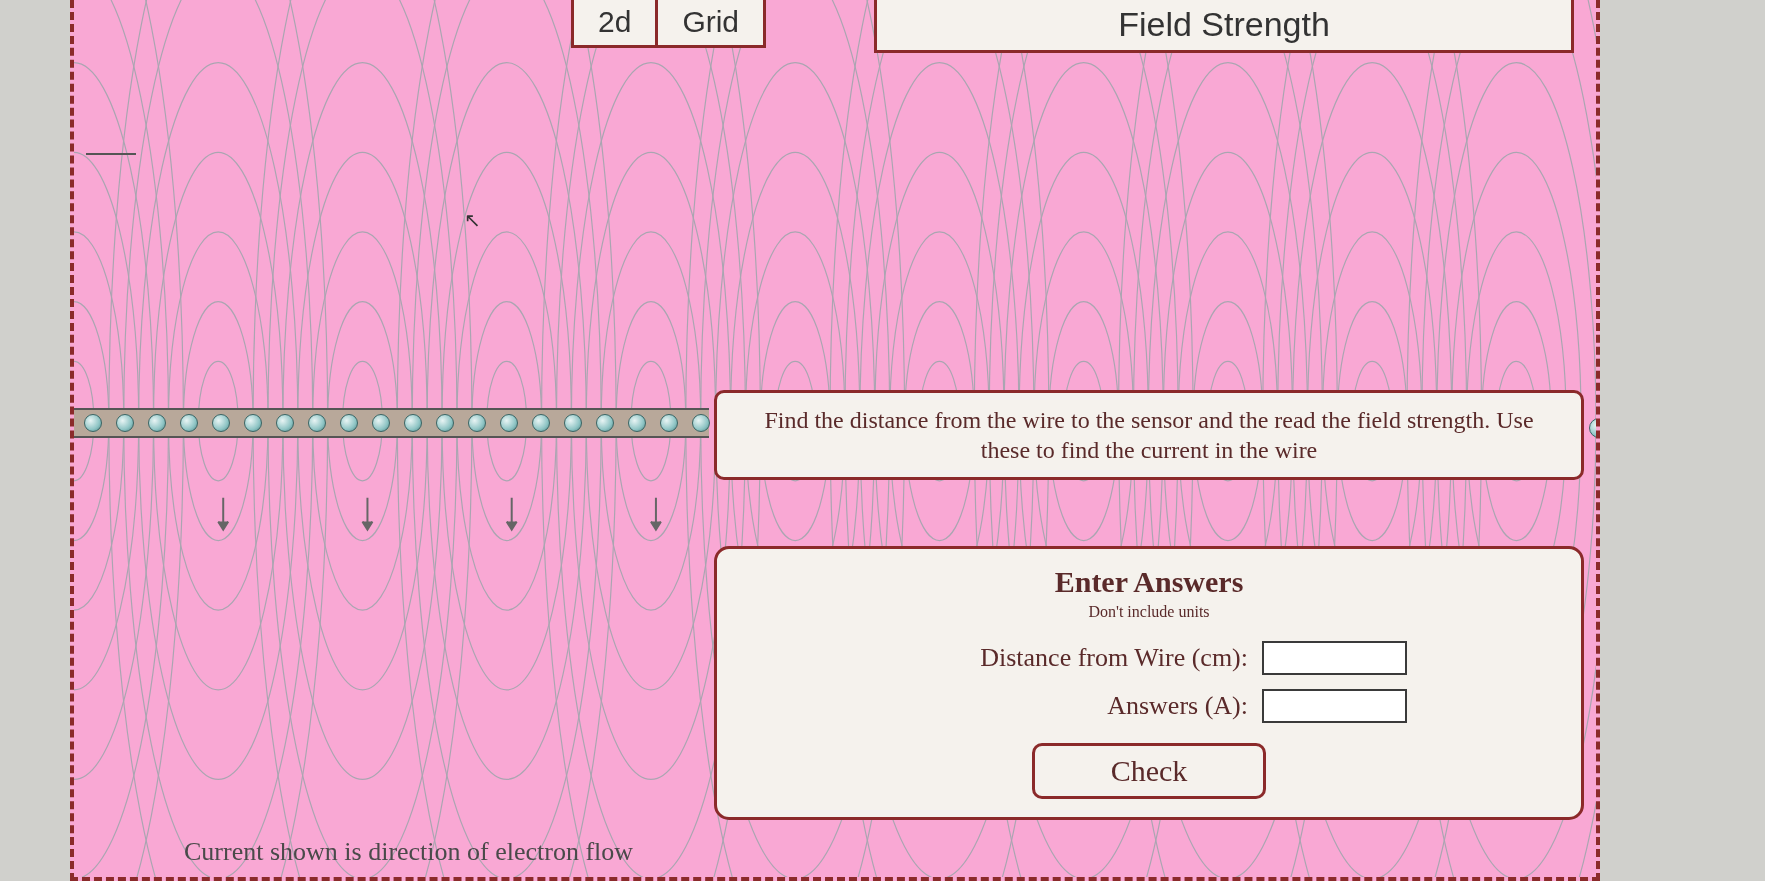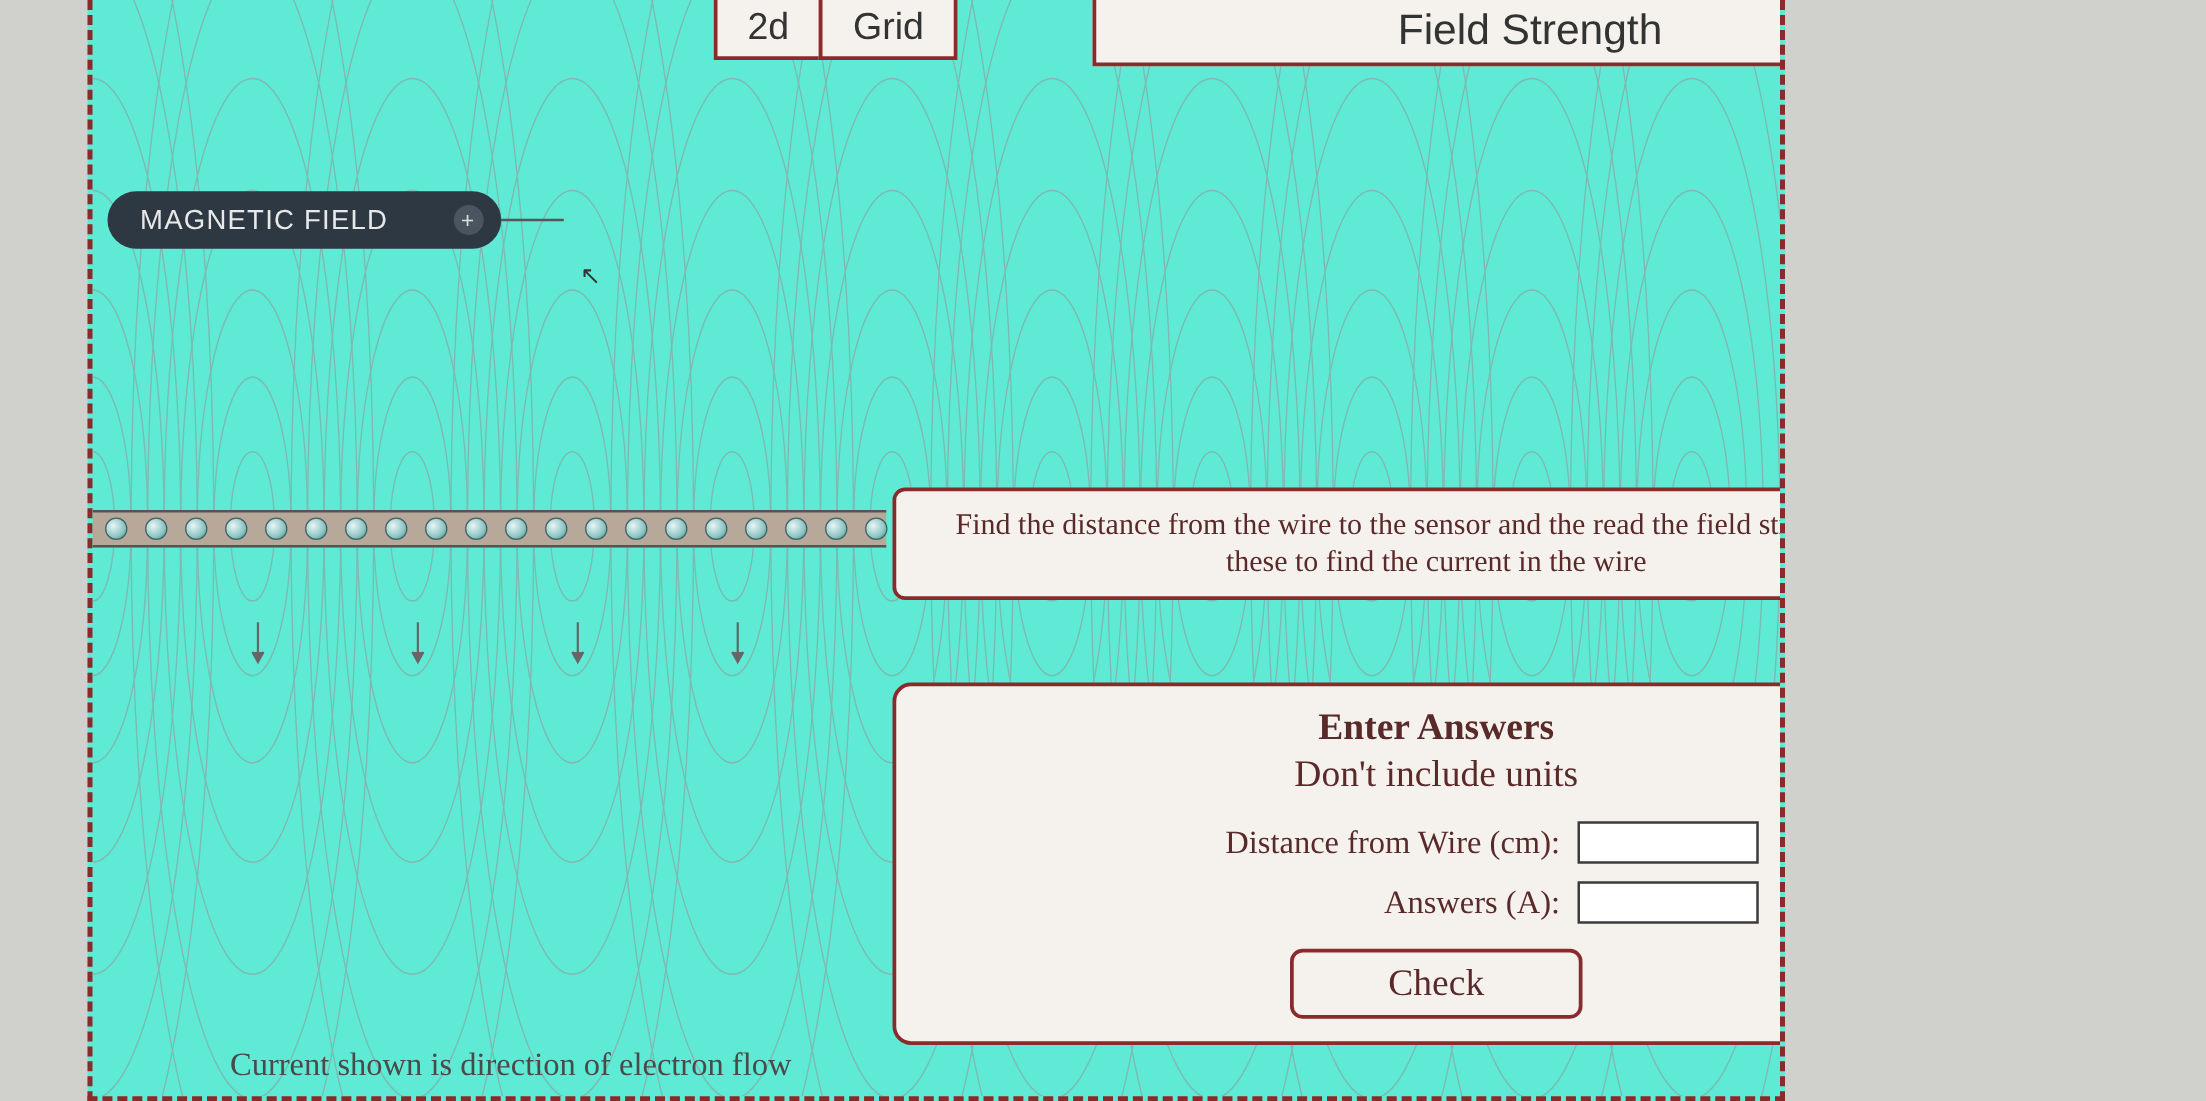--- a/index.html
+++ b/index.html
@@ -8,23 +8,23 @@
     background: #d0d0cc;
     width: 1765px;
     height: 881px;
     position: relative;
     overflow: hidden;
   }
   .sim-frame {
     position: absolute;
     left: 70px;
     top: 0;
-    width: 1358px;
+    width: 1530px;
     height: 881px;
-    background: #5eead4;
+    background: #f9a8d4;
     border: 4px dashed #8b2a2a;
     border-top: none;
     overflow: hidden;
   }
   .field-svg {
     position: absolute;
     inset: 0;
     width: 100%;
     height: 100%;
   }
@@ -155,21 +155,21 @@
     padding: 16px 24px 18px 24px;
     color: #5a2a2a;
     text-align: center;
   }
   .answers-title {
     font-size: 30px;
     font-weight: bold;
     margin-bottom: 4px;
   }
   .answers-sub {
-    font-size: 30px;
+    font-size: 16px;
     margin-bottom: 20px;
   }
   .answer-row {
     display: flex;
     align-items: center;
     justify-content: flex-end;
     gap: 14px;
     margin-bottom: 14px;
     padding-right: 150px;
   }
@@ -272,24 +272,20 @@
 
   <div class="sensor-dot"></div>
 
   <div class="tabs">
     <div class="tab-btn">2d</div>
     <div class="tab-btn">Grid</div>
   </div>
   <div class="field-strength-btn">Field Strength</div>
 
   <div class="mag-pill">
-    <div class="mag-pill-body">
-      <span>MAGNETIC FIELD</span>
-      <span class="mag-pill-plus">+</span>
-    </div>
     <div class="mag-pill-line"></div>
   </div>
 
   <span class="cursor-arrow">↖</span>
 
   <div class="instruction-box">Find the distance from the wire to the sensor and the read the field strength. Use these to find the current in the wire</div>
 
   <div class="answers-box">
     <div class="answers-title">Enter Answers</div>
     <div class="answers-sub">Don't include units</div>

